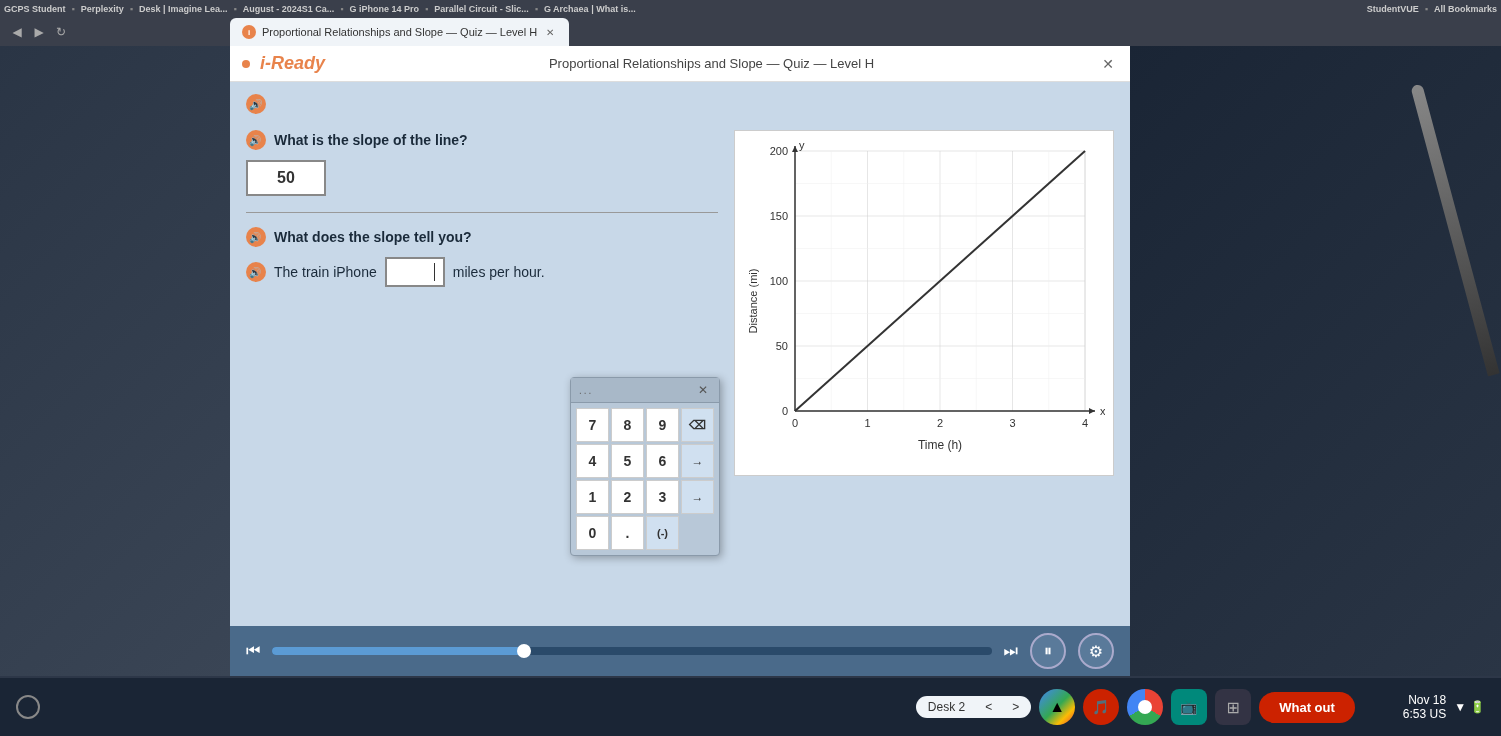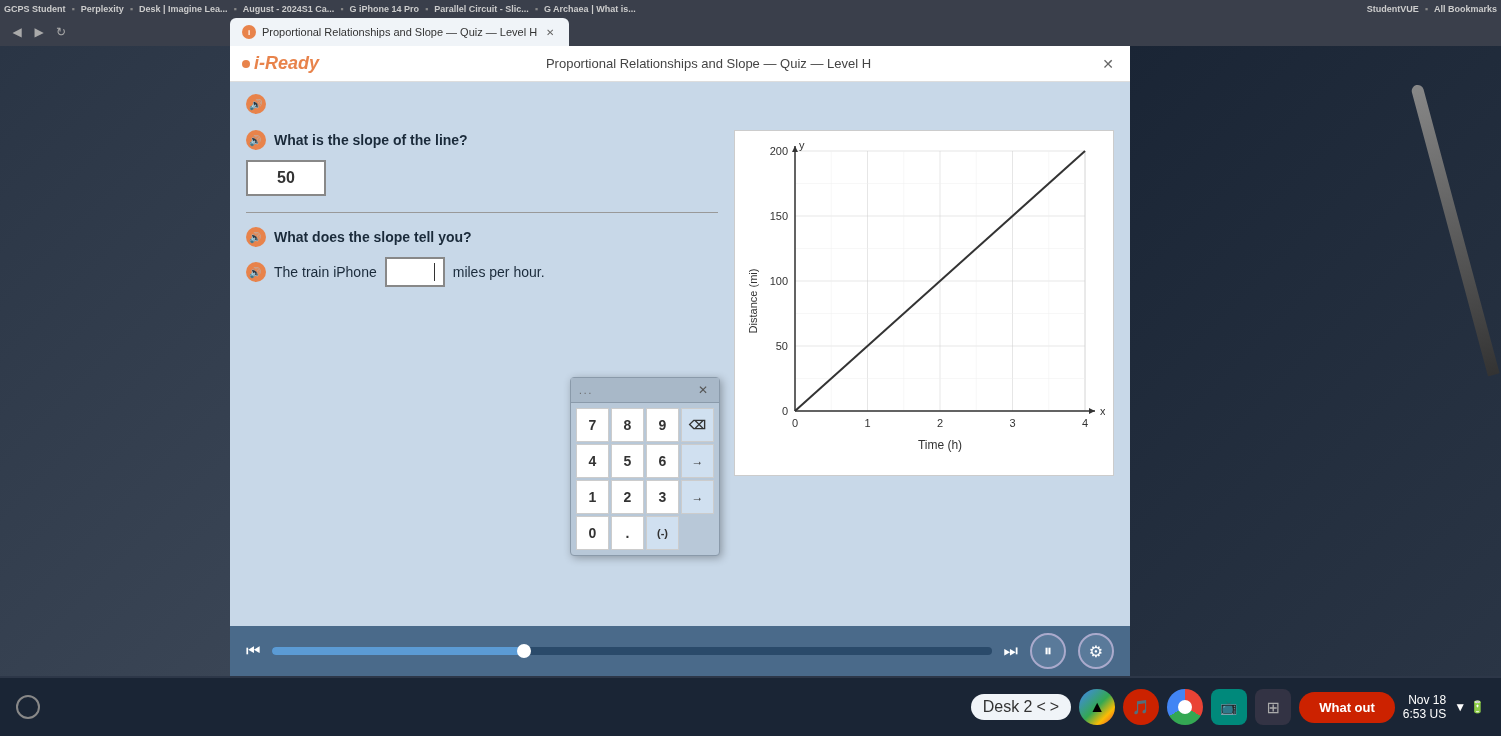--- a/index.html
+++ b/index.html
@@ -135,21 +135,21 @@
       display: flex;
       align-items: center;
       padding: 0 12px;
       border-bottom: 1px solid #ddd;
       gap: 8px;
     }
 
     .iready-logo {
       display: flex;
       align-items: center;
-      gap: 4px;
+      gap: 10px;
       font-size: 18px;
       font-weight: bold;
       color: #e8834b;
     }
 
     .iready-logo .dot {
       width: 8px; height: 8px;
       background: #e8834b;
       border-radius: 50%;
     }
@@ -442,25 +442,25 @@
     .taskbar-group {
       display: flex;
       align-items: center;
       gap: 8px;
     }
 
     .desk-badge {
       background: #f0f4f8;
       border-radius: 16px;
       padding: 4px 12px;
-      font-size: 16px;
+      font-size: 12px;
       color: #333;
       display: flex;
       align-items: center;
-      gap: 4px;
+      gap: 20px;
     }
 
     .taskbar-app {
       width: 36px; height: 36px;
       border-radius: 50%;
       display: flex; align-items: center; justify-content: center;
       font-size: 18px;
       cursor: pointer;
     }
 
@@ -487,20 +487,21 @@
       padding: 8px 20px;
       font-size: 13px;
       font-weight: bold;
       cursor: pointer;
     }
 
     .datetime-display {
       color: white;
       font-size: 12px;
       text-align: right;
+      margin-left: 40px;
     }
 
     .wifi-battery {
       display: flex;
       align-items: center;
       gap: 4px;
       color: white;
       font-size: 12px;
     }
 

